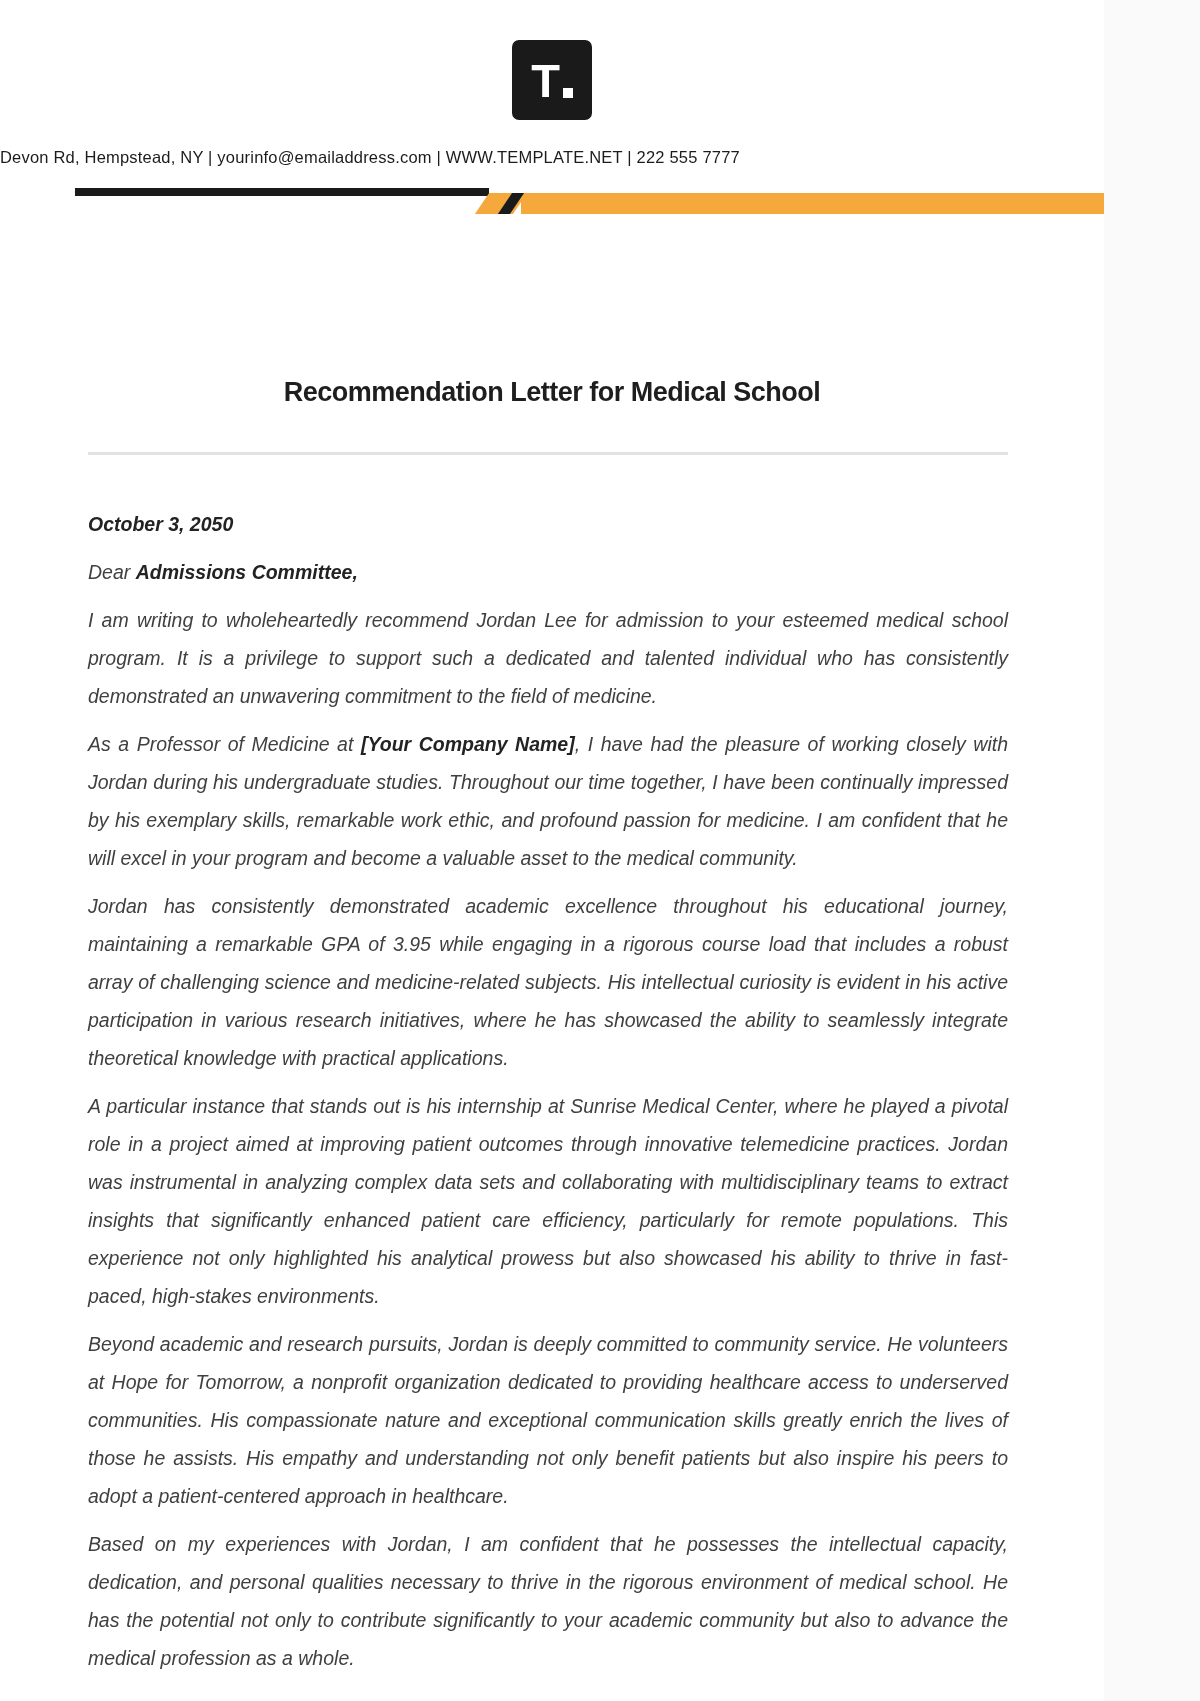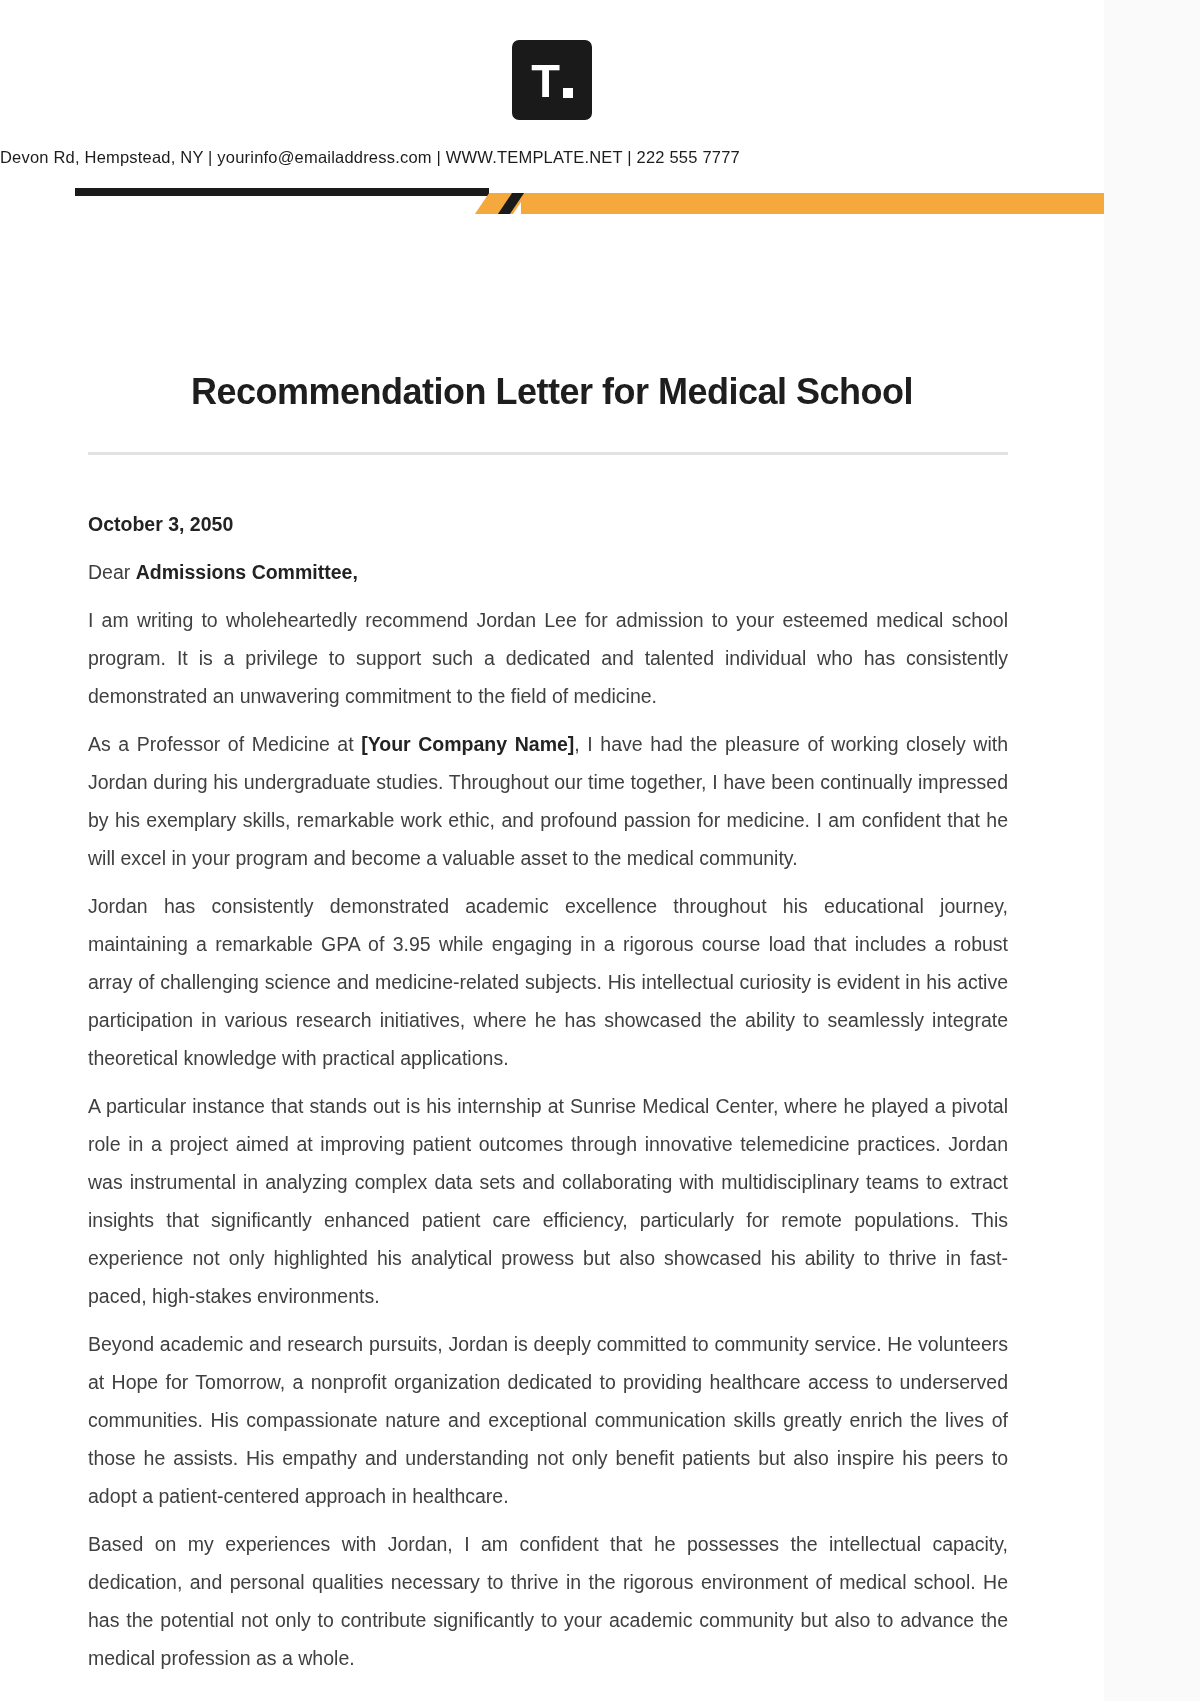--- a/index.html
+++ b/index.html
@@ -98,21 +98,21 @@
     right: 0;
     top: 6px;
     height: 21px;
     background: var(--accent);
     z-index: 3;
   }
   
   .title {
     margin: 155px 40px 0 40px;
     text-align: center;
-    font-size: 36px;
+    font-size: 27px;
     line-height: 44px;
     font-weight: bold;
     letter-spacing: -0.5px;
     color: #1e1e1e;
   }
   .divider {
     margin: 38px 0 0 88px;
     width: 920px;
     height: 3px;
     background: #e2e2e2;
@@ -121,20 +121,21 @@
   .letter {
     margin: 50px 0 0 88px;
     width: 920px;
     font-size: 19.5px;
     line-height: 38px;
     color: #404040;
     text-align: justify;
   }
   .letter p {
     margin: 0 0 10px 0;
+    font-style: italic;
   }
   .letter .b {
     font-weight: bold;
     color: #232323;
   }
 </style>
 </head>
 <body>
 
 <div class="page">

